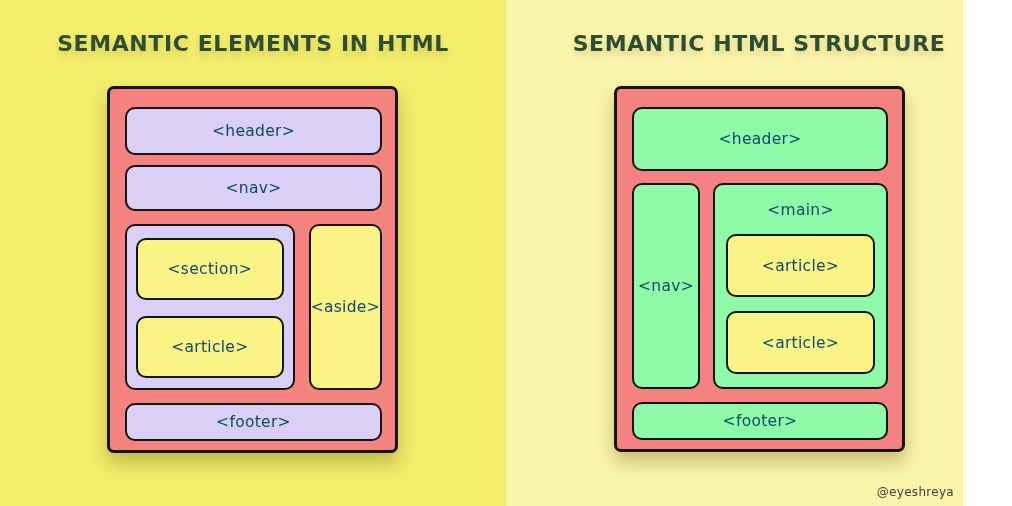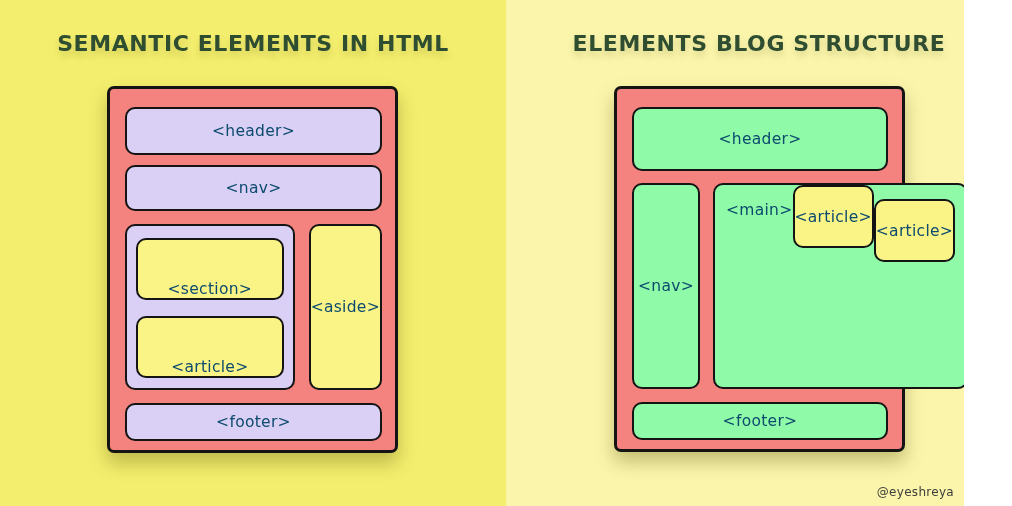--- a/index.html
+++ b/index.html
@@ -63,36 +63,36 @@
   .l-middle { height: 166px; margin-top: 13px; display: flex; gap: 7px; }
   .l-group {
     box-sizing: border-box;
     width: 174px;
     border: 2.5px solid #141414;
     border-radius: 10px;
     padding: 12px 9px 11px;
     display: flex;
     flex-direction: column;
   }
-  .l-group .tag-box { height: 62px; align-items: flex-end; }
+  .l-group .tag-box { height: 62px; }
   .l-group .tag-box + .tag-box { margin-top: 16px; }
   .l-aside  { flex: 1; margin-left: 7px; }
   .l-footer { height: 38px; margin-top: 13px; }
 
   
   .r-header { height: 64px; }
   .r-row    { height: 206px; margin-top: 12px; display: flex; gap: 13px; }
   .r-nav    { width: 68px; }
   .r-main {
     flex: 1;
     box-sizing: border-box;
     border: 2.5px solid #141414;
     border-radius: 10px;
     display: flex;
-    flex-direction: row;
+    flex-direction: column;
     padding: 0 11px 12px;
   }
   .r-main-label {
     height: 49px;
     display: flex;
     align-items: center;
     justify-content: center;
     flex: none;
   }
   .r-article { height: 63px; }
@@ -141,21 +141,21 @@
       </div>
 
       <div class="tag-box lavender l-footer">
         <span class="tag-label">&lt;footer&gt;</span>
       </div>
 
     </div>
   </section>
 
   <section class="panel panel-right">
-    <h1 class="title">ELEMENTS BLOG STRUCTURE</h1>
+    <h1 class="title">SEMANTIC HTML STRUCTURE</h1>
 
     <div class="red-container" id="right-container">
 
       <div class="tag-box green r-header">
         <span class="tag-label">&lt;header&gt;</span>
       </div>
 
       <div class="r-row">
         <div class="tag-box green r-nav">
           <span class="tag-label">&lt;nav&gt;</span>

